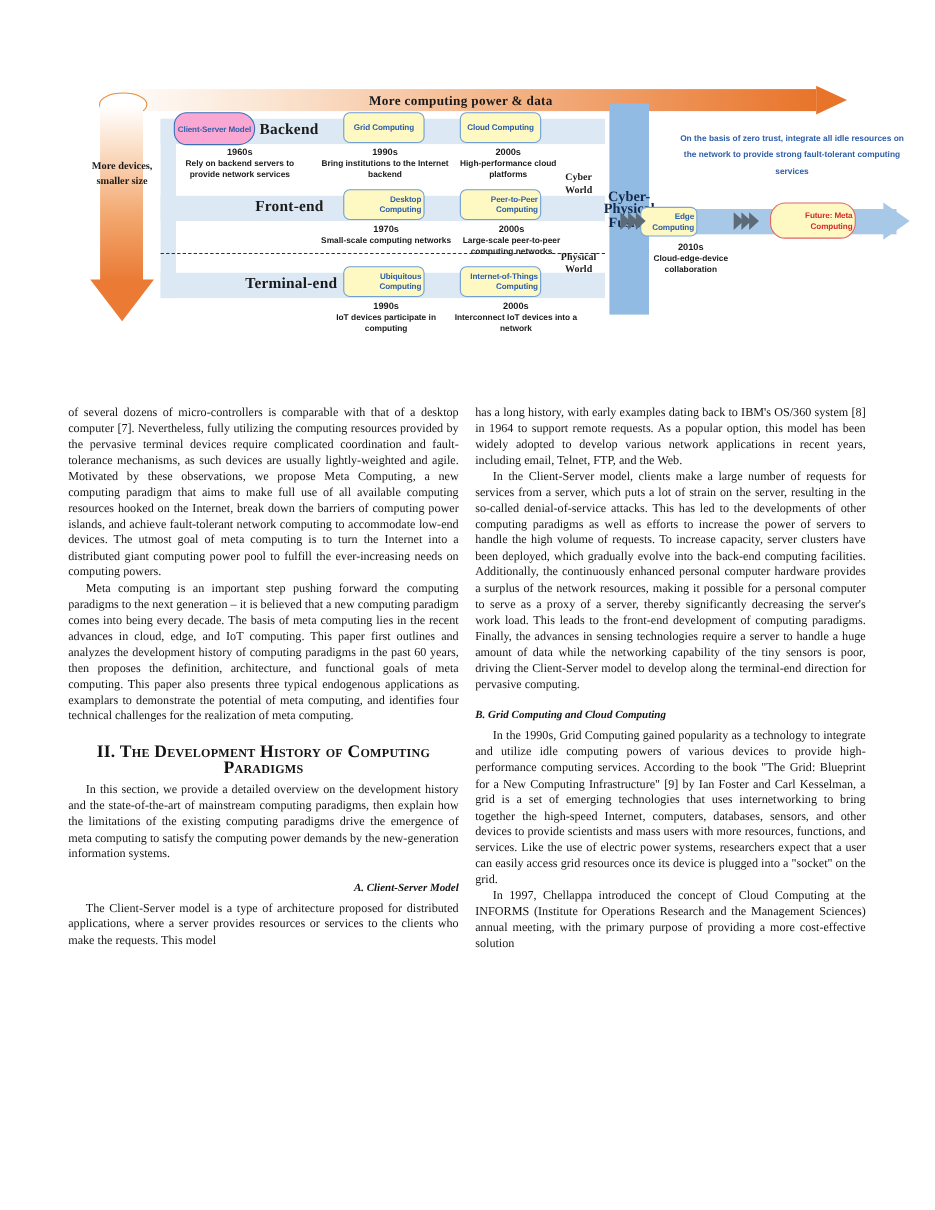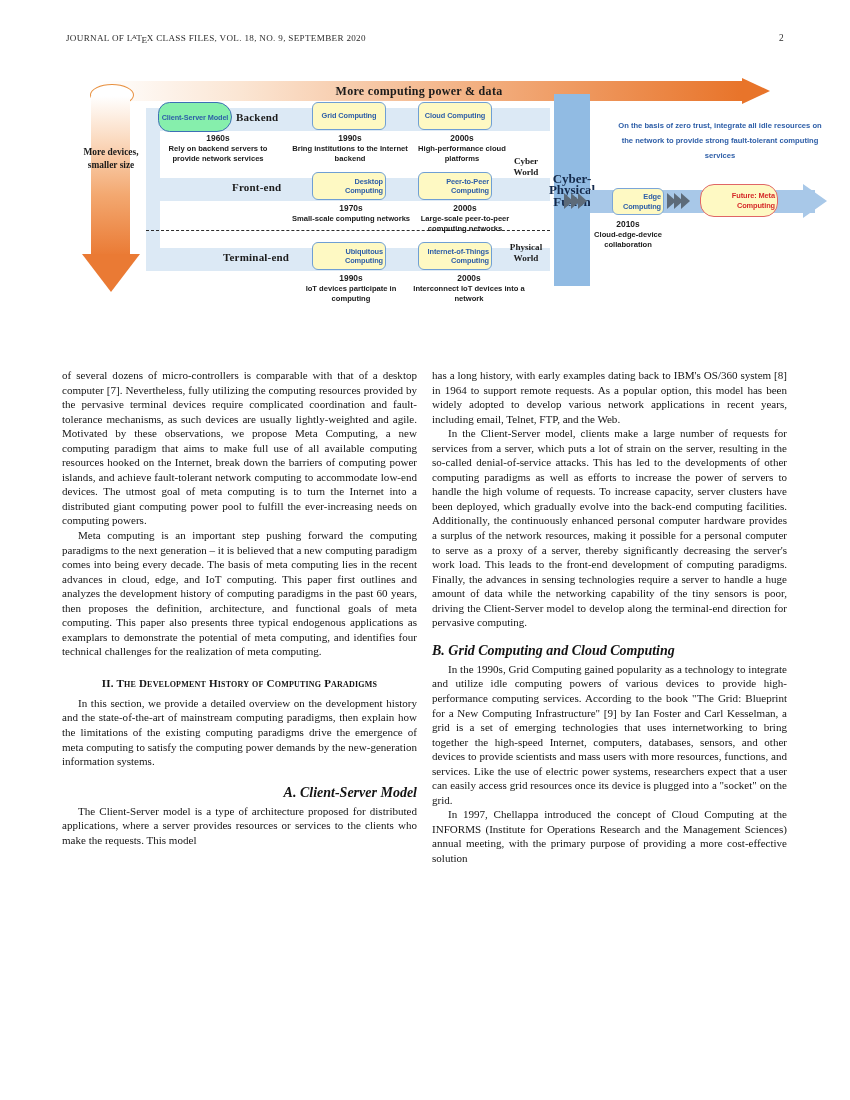--- a/index.html
+++ b/index.html
@@ -153,42 +153,42 @@
     left: 6px; top: 124px;
     width: 404px; height: 0;
     border-top: 1.3px dashed #2d2d2d;
   }
 
   
   .cs-pill {
     position: absolute;
     left: 18px; top: -4px;
     width: 72px; height: 28px;
-    background: #86efac;
+    background: #f9a8d4;
     border: 1.2px solid #3d6fb5;
     border-radius: 14px 18px 18px 14px;
     display: flex;
     align-items: center;
     justify-content: center;
     text-align: center;
     font-family: "Liberation Sans", sans-serif;
     font-weight: bold;
     font-size: 7.3px;
     line-height: 9px;
     color: #2f5fa8;
     letter-spacing: -0.1px;
     z-index: 4;
   }
 
   
   .tier-label {
     position: absolute;
     font-family: "Liberation Serif", serif;
     font-weight: bold;
-    font-size: 11px;
+    font-size: 14px;
     color: #1b1b1b;
     letter-spacing: 0.2px;
     z-index: 3;
   }
   .tier-backend  { left: 96px; top: 5px; }
   .tier-frontend { left: 92px; top: 75px; }
   .tier-terminal { left: 83px; top: 145px; }
 
   
   .pbox {
@@ -209,21 +209,21 @@
     z-index: 3;
     box-sizing: border-box;
     padding: 0 2px;
   }
   .pbox-grid    { left: 172px; top: -4px;  width: 74px; height: 28px; }
   .pbox-cloud   { left: 278px; top: -4px;  width: 74px; height: 28px; }
   .pbox-desktop { left: 172px; top: 66px;  width: 74px; height: 28px; }
   .pbox-p2p     { left: 278px; top: 66px;  width: 74px; height: 28px; }
   .pbox-ubiq    { left: 172px; top: 136px; width: 74px; height: 28px; }
   .pbox-iot     { left: 278px; top: 136px; width: 74px; height: 28px; }
-  .pbox-edge    { left: 472px; top: 82px;  width: 52px; height: 27px;
+  .pbox-edge    { left: 442px; top: 82px;  width: 52px; height: 27px;
                   border-color: #7ba6d8; }
   .pbox-future  { left: 560px; top: 78px;  width: 78px; height: 33px;
                   border: 1.3px solid #e06666; color: #d62b2b;
                   border-radius: 14px; }
 
   
   .pcap {
     position: absolute;
     text-align: center;
     font-family: "Liberation Sans", sans-serif;
@@ -248,21 +248,21 @@
     position: absolute;
     text-align: center;
     font-family: "Liberation Serif", serif;
     font-weight: bold;
     font-size: 9.1px;
     line-height: 10.6px;
     color: #1b1b1b;
     z-index: 3;
   }
   .world-cyber    { left: 362px; top: 50px; width: 48px; }
-  .world-physical { left: 358px; top: 136px; width: 56px; }
+  .world-physical { left: 358px; top: 122px; width: 56px; }
 
   
   .cpf {
     position: absolute;
     left: 414px; top: -12px;
     width: 36px; height: 192px;
     background: #91bbe3;
     display: flex;
     align-items: center;
     justify-content: center;
@@ -349,41 +349,37 @@
   .col-left  { left: 62px; }
   .col-right { left: 432px; }
 
   .col p { margin: 0; text-indent: 16px; }
   .col p.noindent { text-indent: 0; }
 
   .sec-head {
     margin: 17px 0 5px 0;
     text-align: center;
     font-variant: small-caps;
-    font-size: 11px;
+    font-size: 16px;
     line-height: 15px;
     letter-spacing: 0.2px;
   }
   .sub-head {
     margin: 14px 0 3.5px 0;
     font-style: italic;
-    font-size: 14px;
+    font-size: 10px;
     text-align: left;
   }
   .sub-head-first { margin-top: 17px; text-align: right; }
 </style>
 </head>
 <body>
 
 <div class="page">
 
-  <div class="runhead">
-    <div class="journal"><span>JOURNAL OF </span><span class="latex-l">L</span><span class="latex-a">A</span><span class="latex-t">T</span><span class="latex-e">E</span><span>X CLASS FILES, VOL. 18, NO. 9, SEPTEMBER 2020</span></div>
-    <div class="pageno">2</div>
-  </div>
 
   <div class="figure">
 
     <div class="top-arrow">
       <div class="shaft"></div>
       <div class="head"></div>
       <div class="label">More computing power &amp; data</div>
     </div>
 
     <div class="left-arrow">

